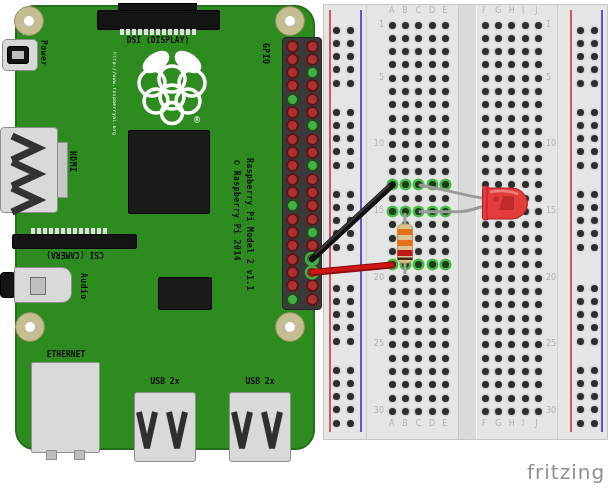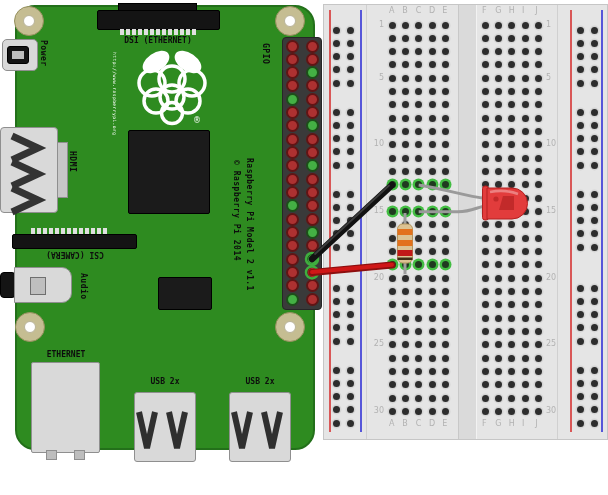--- a/index.html
+++ b/index.html
@@ -78,21 +78,21 @@
       <span></span>
       <span></span>
       <span></span>
       <span></span>
       <span></span>
       <span></span>
       <span></span>
       <span></span>
       <span></span>
     </div>
-  <div class="lab" style="left:100px;top:36px;width:116px;">DSI (ETHERNET)</div>
+  <div class="lab" style="left:100px;top:36px;width:116px;">DSI (DISPLAY)</div>
 
   <div class="silver" style="left:2px;top:39px;width:36px;height:32px;border-radius:5px;"></div>
   <div class="black-conn" style="left:7px;top:46px;width:22px;height:18px;border-radius:3px;"></div>
   <div class="silver" style="left:12px;top:51px;width:12px;height:8px;border:none;background:#bdbdbd;"></div>
   <div class="vlab" style="left:48px;top:40px;">Power</div>
 
   <div class="silver" style="left:0px;top:127px;width:58px;height:86px;border-radius:4px;"></div>
   <div class="silver" style="left:57px;top:142px;width:11px;height:56px;background:#c7c7c7;"></div>
   <div class="vlab" style="left:77px;top:151px;">HDMI</div>
 
@@ -637,20 +637,21 @@
     <g>
       <line x1="312" y1="259" x2="392" y2="185" stroke="#121212" stroke-width="6.5" stroke-linecap="round"></line>
       <line x1="315" y1="254" x2="389" y2="185.5" stroke="#3d3d3d" stroke-width="1.8" stroke-linecap="round"></line>
     </g>
     <g>
       <line x1="312" y1="272.4" x2="392" y2="265" stroke="#8c0f0f" stroke-width="7" stroke-linecap="round"></line>
       <line x1="312" y1="272" x2="392" y2="264.8" stroke="#cf1717" stroke-width="4" stroke-linecap="round"></line>
     </g>
   </svg>
 
+  <div class="watermark">fritzing</div>
 <div class="pin red" style="left: 285.5px; top: 39.5px;"></div>
     <div class="pin red" style="left: 305.5px; top: 39.5px;"></div>
     <div class="pin red" style="left: 285.5px; top: 52.82px;"></div>
     <div class="pin red" style="left: 305.5px; top: 52.82px;"></div>
     <div class="pin red" style="left: 285.5px; top: 66.14px;"></div>
     <div class="pin green" style="left: 305.5px; top: 66.14px;"></div>
     <div class="pin red" style="left: 285.5px; top: 79.46px;"></div>
     <div class="pin red" style="left: 305.5px; top: 79.46px;"></div>
     <div class="pin green" style="left: 285.5px; top: 92.78px;"></div>
     <div class="pin red" style="left: 305.5px; top: 92.78px;"></div>

